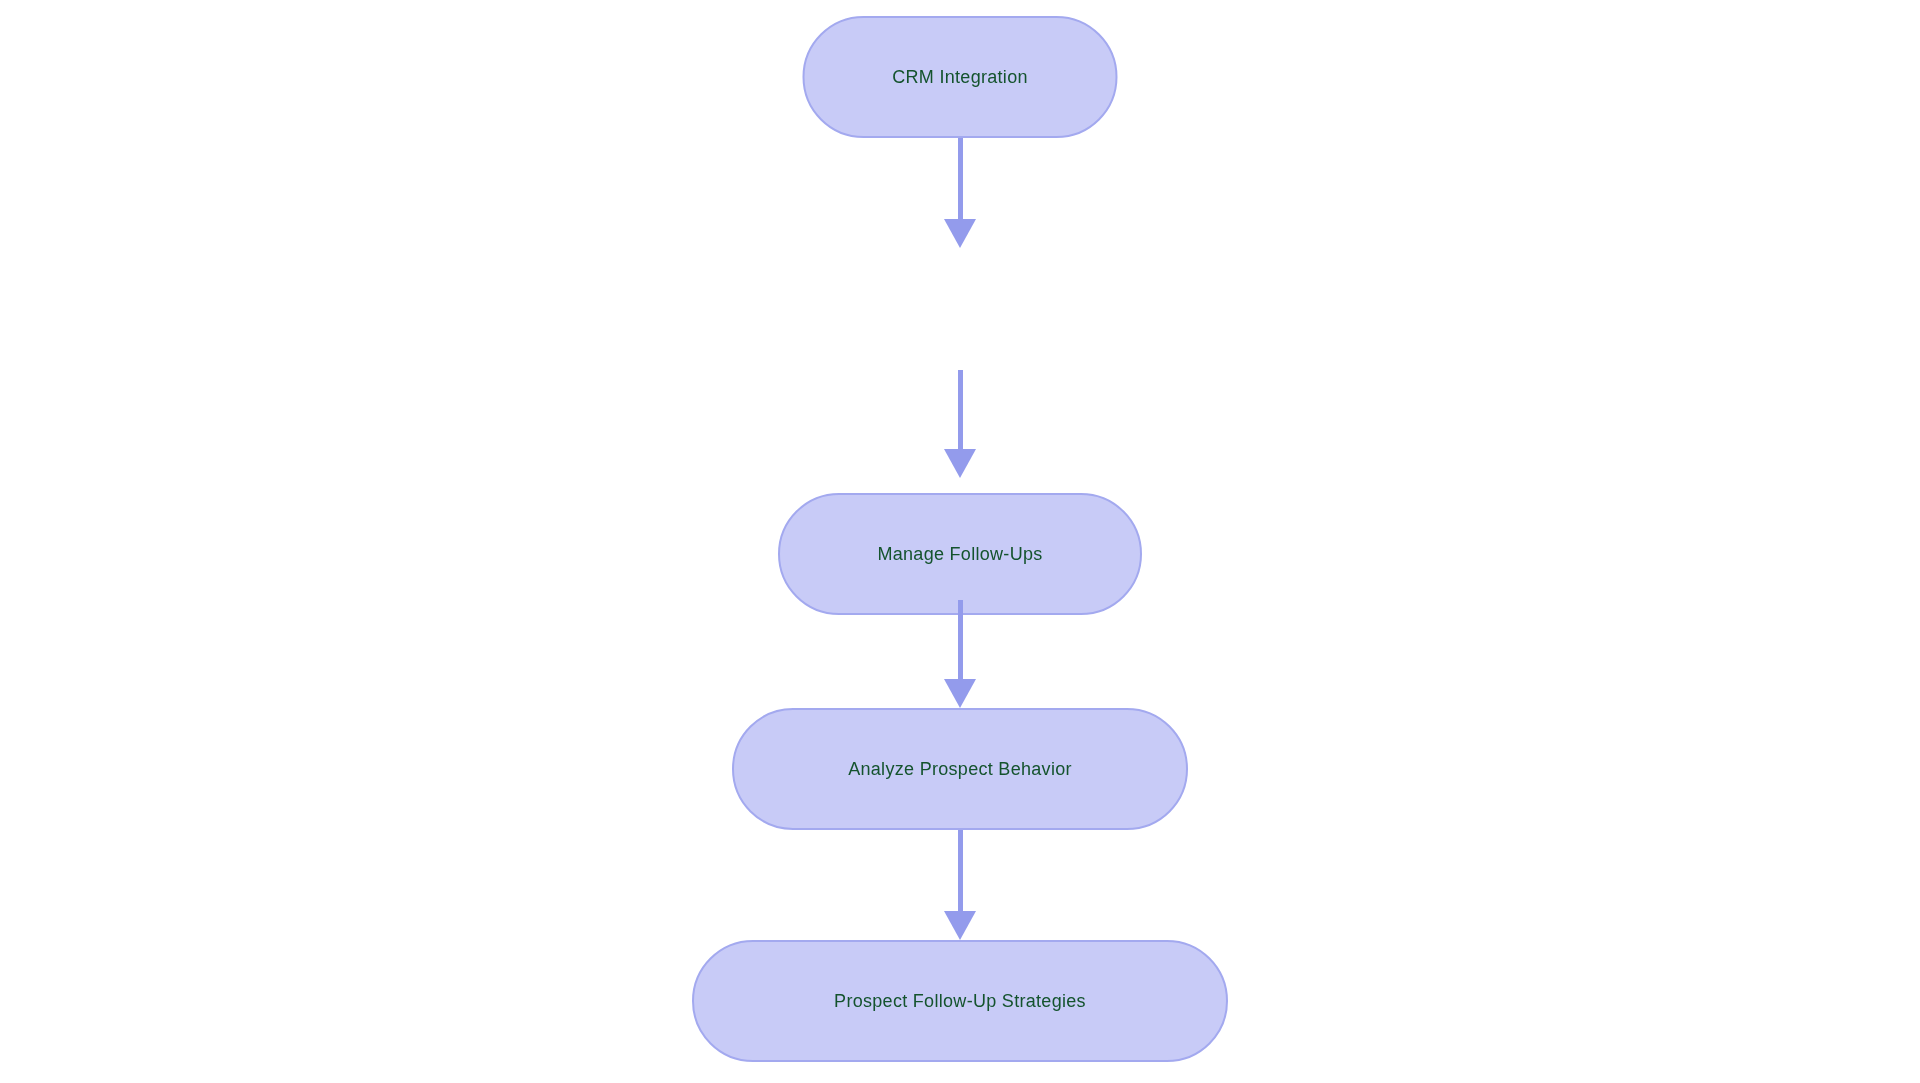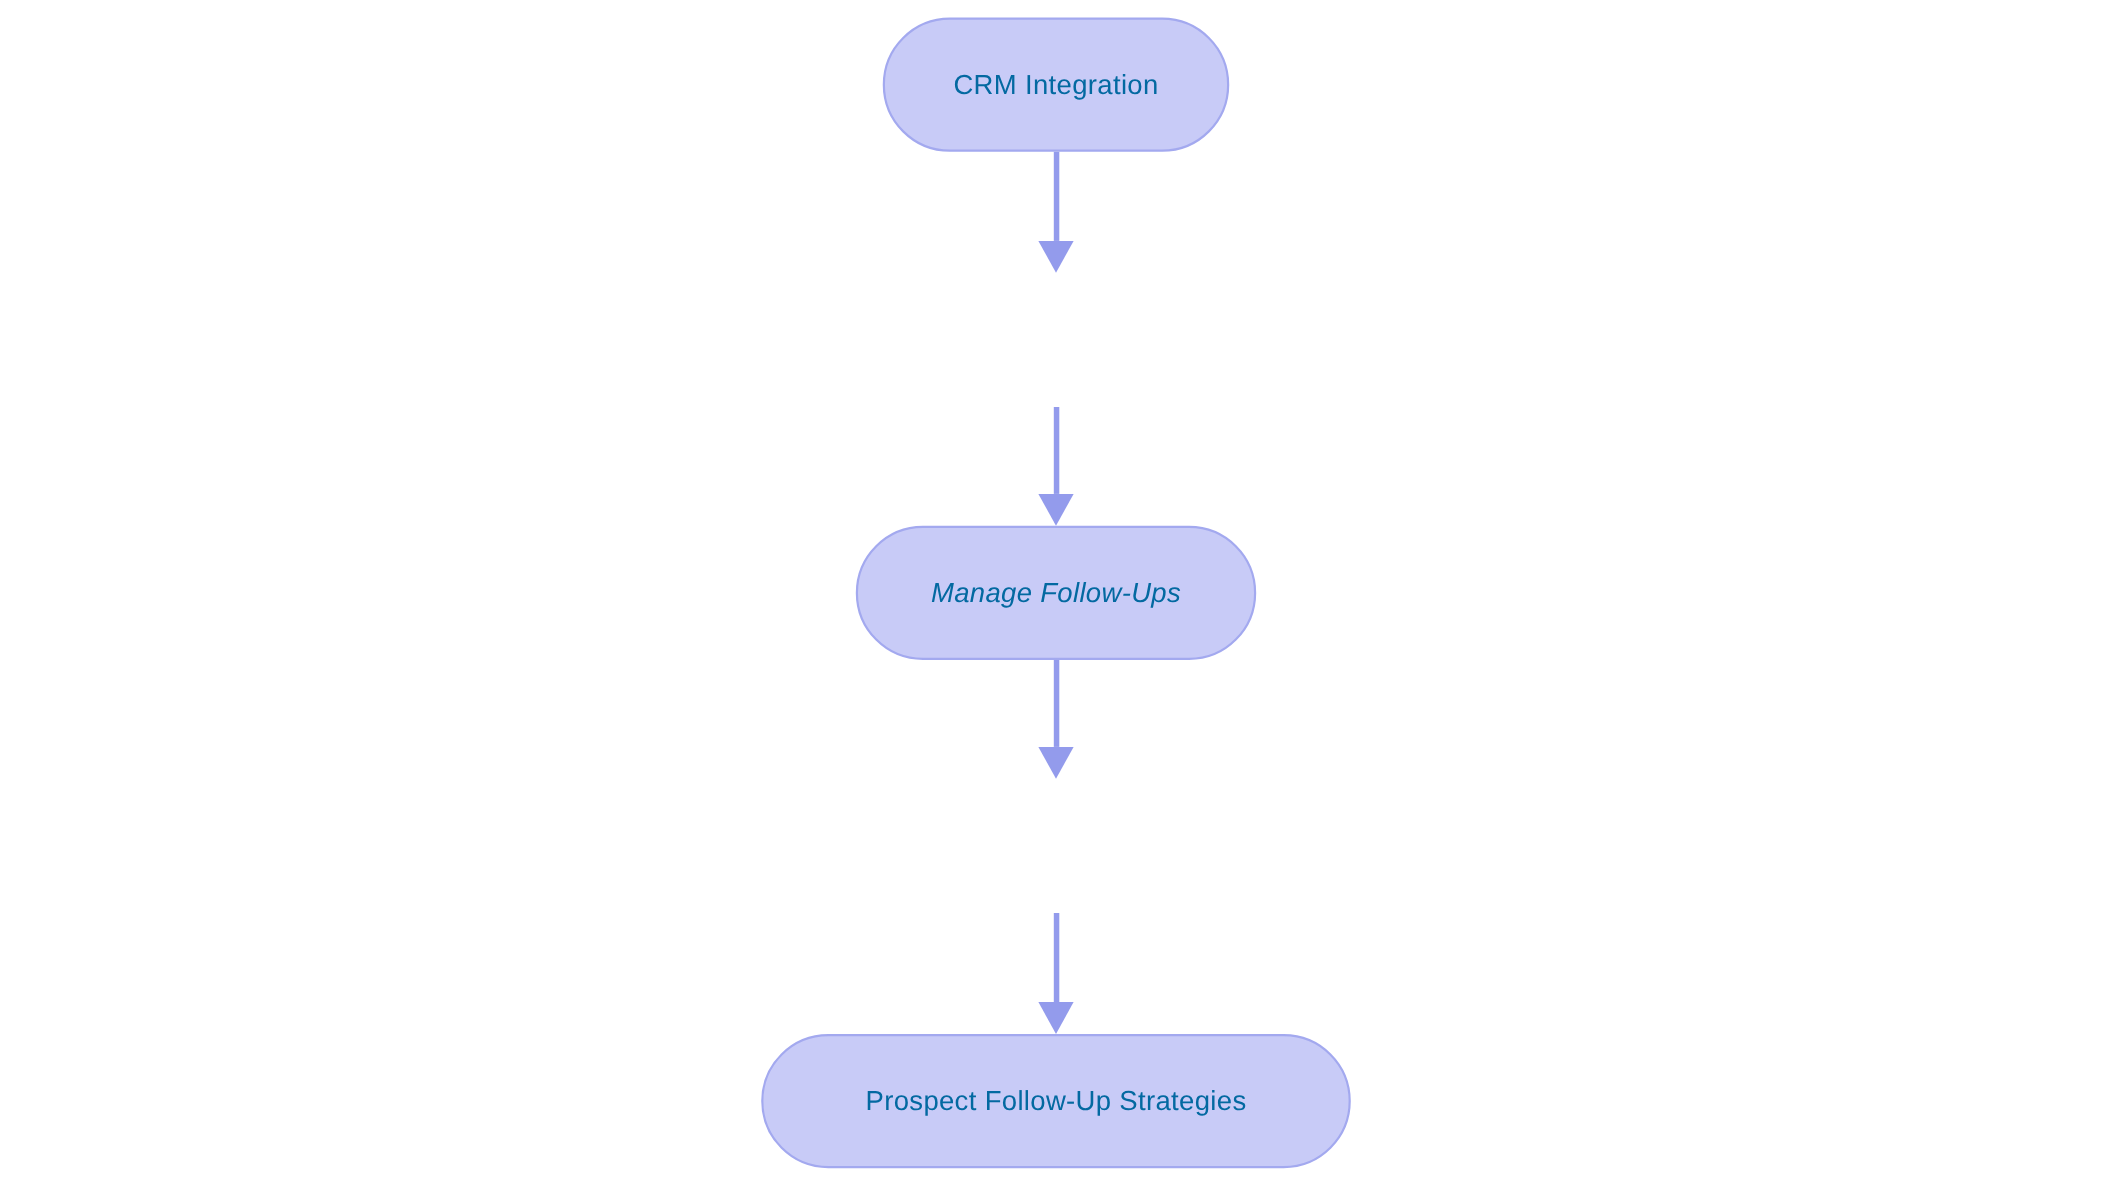--- a/index.html
+++ b/index.html
@@ -22,29 +22,29 @@
     height: 122px;
     border-radius: 61px;
     background: #c8cbf7;
     border: 2px solid #a3a9ef;
     box-sizing: border-box;
     display: flex;
     align-items: center;
     justify-content: center;
   }
   .node-label {
-    font-size: 25px;
+    font-size: 18px;
     font-weight: 500;
     letter-spacing: 0.3px;
-    color: #0369a1;
+    color: #14532d;
     white-space: nowrap;
   }
   .node-0 { top: 16px;  width: 315px; }
   .node-1 { top: 248px; width: 340px; }
-  .node-2 { top: 478px; width: 364px; font-style: italic; }
+  .node-2 { top: 493px; width: 364px; }
   .node-3 { top: 708px; width: 456px; }
   .node-4 { top: 940px; width: 536px; }
 
   .connector {
     position: absolute;
     left: 50%;
     transform: translateX(-50%);
     width: 34px;
     display: flex;
     flex-direction: column;
@@ -89,20 +89,23 @@
 
   <div class="node node-2">
     <span class="node-label">Manage Follow-Ups</span>
   </div>
 
   <div class="connector connector-2">
     <div class="arrow-line"></div>
     <div class="arrow-head"></div>
   </div>
 
+  <div class="node node-3">
+    <span class="node-label">Analyze Prospect Behavior</span>
+  </div>
 
   <div class="connector connector-3">
     <div class="arrow-line"></div>
     <div class="arrow-head"></div>
   </div>
 
   <div class="node node-4">
     <span class="node-label">Prospect Follow-Up Strategies</span>
   </div>
 

